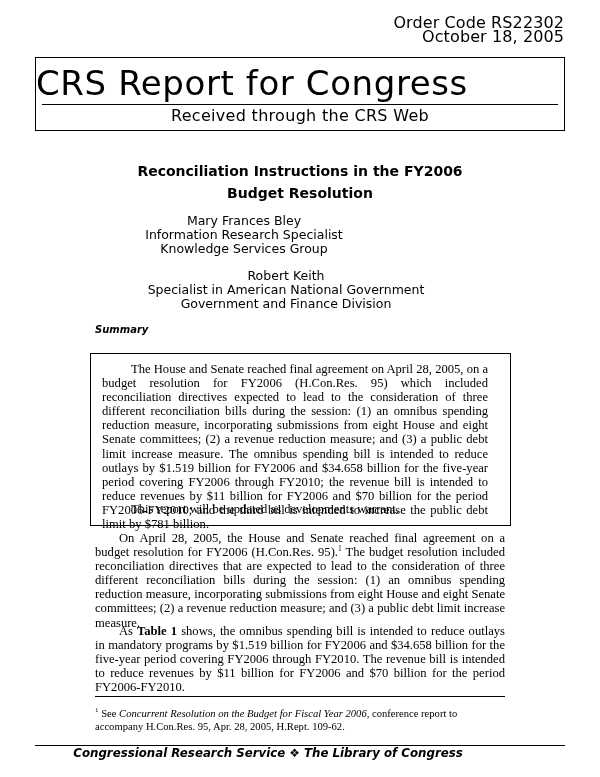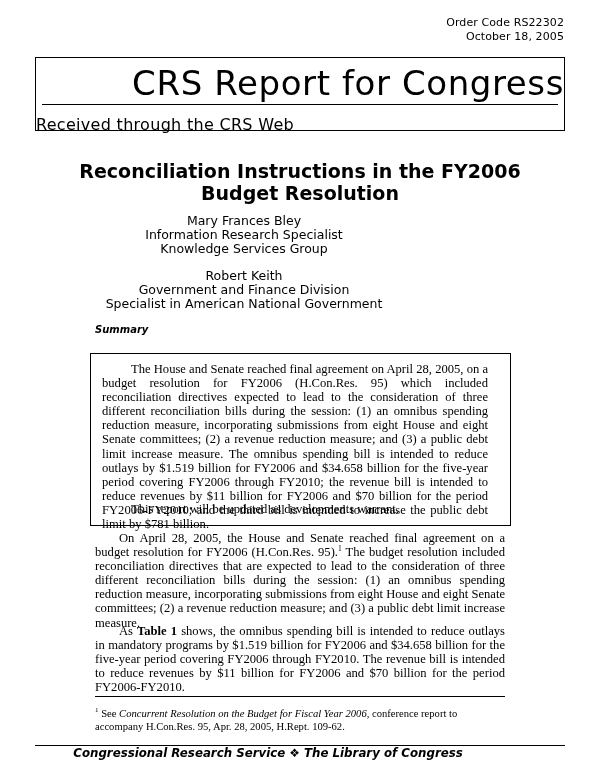--- a/index.html
+++ b/index.html
@@ -1,31 +1,31 @@
 <!DOCTYPE html>
 <html><head>
 <meta charset="utf-8">
 <style>
   html, body { margin:0; padding:0; background:#ffffff; }
   body { width:600px; height:777px; position:relative; overflow:hidden; color:#000; }
   .sans { font-family: "DejaVu Sans", sans-serif; }
   .serif { font-family: "Liberation Serif", serif; }
   .abs { position:absolute; }
 
-  #order { right:36px; top:16px; text-align:right; font-size:11px; line-height:14px; letter-spacing:0.1px; }
+  #order { right:36px; top:16px; text-align:right; font-size:16px; line-height:14px; letter-spacing:0.1px; }
 
   #masthead { left:35px; top:57px; width:528px; height:72px; border:1px solid #000; }
-  #mast-title { position:absolute; left:0; right:0; top:5px; text-align:right; font-size:34px; line-height:40px; letter-spacing:0.6px; }
+  #mast-title { position:absolute; left:0; right:0; top:5px; text-align:left; font-size:34px; line-height:40px; letter-spacing:0.6px; }
   #mast-rule { position:absolute; left:6px; right:6px; top:46px; height:0; border-top:1px solid #000; }
-  #mast-sub { position:absolute; left:0; right:0; top:48px; font-size:16px; line-height:20px; letter-spacing:0.3px;margin-top:9px; }
+  #mast-sub { position:absolute; left:0; right:0; top:48px; text-align:center; font-size:16px; line-height:20px; letter-spacing:0.3px; }
 
-  #doc-title { left:0; width:600px; top:160px; text-align:center; font-weight:bold; font-size:19px; line-height:22px; }
+  #doc-title { left:0; width:600px; top:160px; text-align:center; font-weight:bold; font-size:14px; line-height:22px; }
   .author { left:0; width:488px; text-align:center; font-size:12.5px; line-height:14px; }
   #author1 { top:214px; }
-  #author2 { top:269px; }
+  #author2 { top:269px;padding-left:42px; }
 
   #summary-head { left:95px; top:324px; font-weight:bold; font-size:10px;font-style:italic; }
 
   #summary-box { left:90px; top:353px; width:419px; height:171px; border:1px solid #000; }
   .sbtext { position:absolute; left:11px; right:22px; font-size:12.6px; line-height:14.1px; text-align:justify; }
   #sum-p1 { top:8px; text-indent:29px; }
   #sum-p2 { top:148px; text-indent:29px; }
 
   .body-p { left:95px; width:410px; font-size:12.6px; line-height:14.1px; text-align:justify; text-indent:24px; }
   #body-p1 { top:531px; }
@@ -59,22 +59,22 @@
 </div>
 
 <div id="author1" class="abs sans author">
   <div>Mary Frances Bley</div>
   <div>Information Research Specialist</div>
   <div>Knowledge Services Group</div>
 </div>
 
 <div id="author2" class="abs sans author">
   <div>Robert Keith</div>
+  <div>Specialist in American National Government</div>
   <div>Government and Finance Division</div>
-  <div>Specialist in American National Government</div>
 </div>
 
 <div id="summary-head" class="abs sans">Summary</div>
 
 <div id="summary-box" class="abs serif">
   <div id="sum-p1" class="sbtext">The House and Senate reached final agreement on April 28, 2005, on a budget resolution for FY2006 (H.Con.Res. 95) which included reconciliation directives expected to lead to the consideration of three different reconciliation bills during the session: (1) an omnibus spending reduction measure, incorporating submissions from eight House and eight Senate committees; (2) a revenue reduction measure; and (3) a public debt limit increase measure. The omnibus spending bill is intended to reduce outlays by $1.519 billion for FY2006 and $34.658 billion for the five-year period covering FY2006 through FY2010; the revenue bill is intended to reduce revenues by $11 billion for FY2006 and $70 billion for the period FY2006-FY2010; and the third bill is intended to increase the public debt limit by $781 billion.</div>
   <div id="sum-p2" class="sbtext">This report will be updated as developments warrant.</div>
 </div>
 
 <div id="body-p1" class="abs serif body-p"><span>On April 28, 2005, the House and Senate reached final agreement on a budget resolution for FY2006 (H.Con.Res. 95).</span><sup class="fnref">1</sup><span> The budget resolution included reconciliation directives that are expected to lead to the consideration of three different reconciliation bills during the session: (1) an omnibus spending reduction measure, incorporating submissions from eight House and eight Senate committees; (2) a revenue reduction measure; and (3) a public debt limit increase measure.</span></div>

